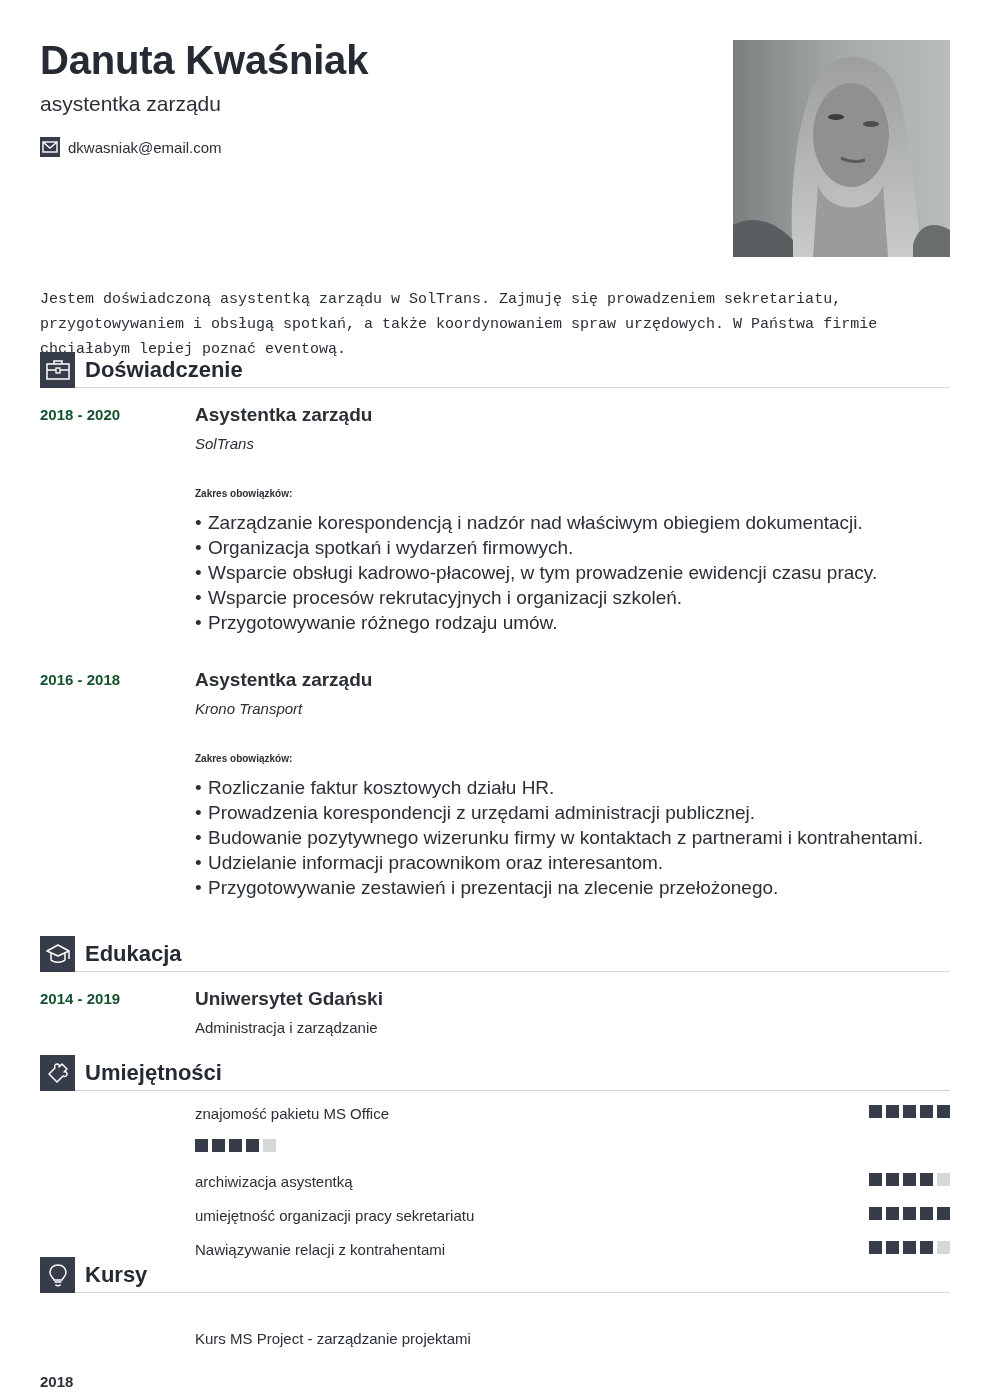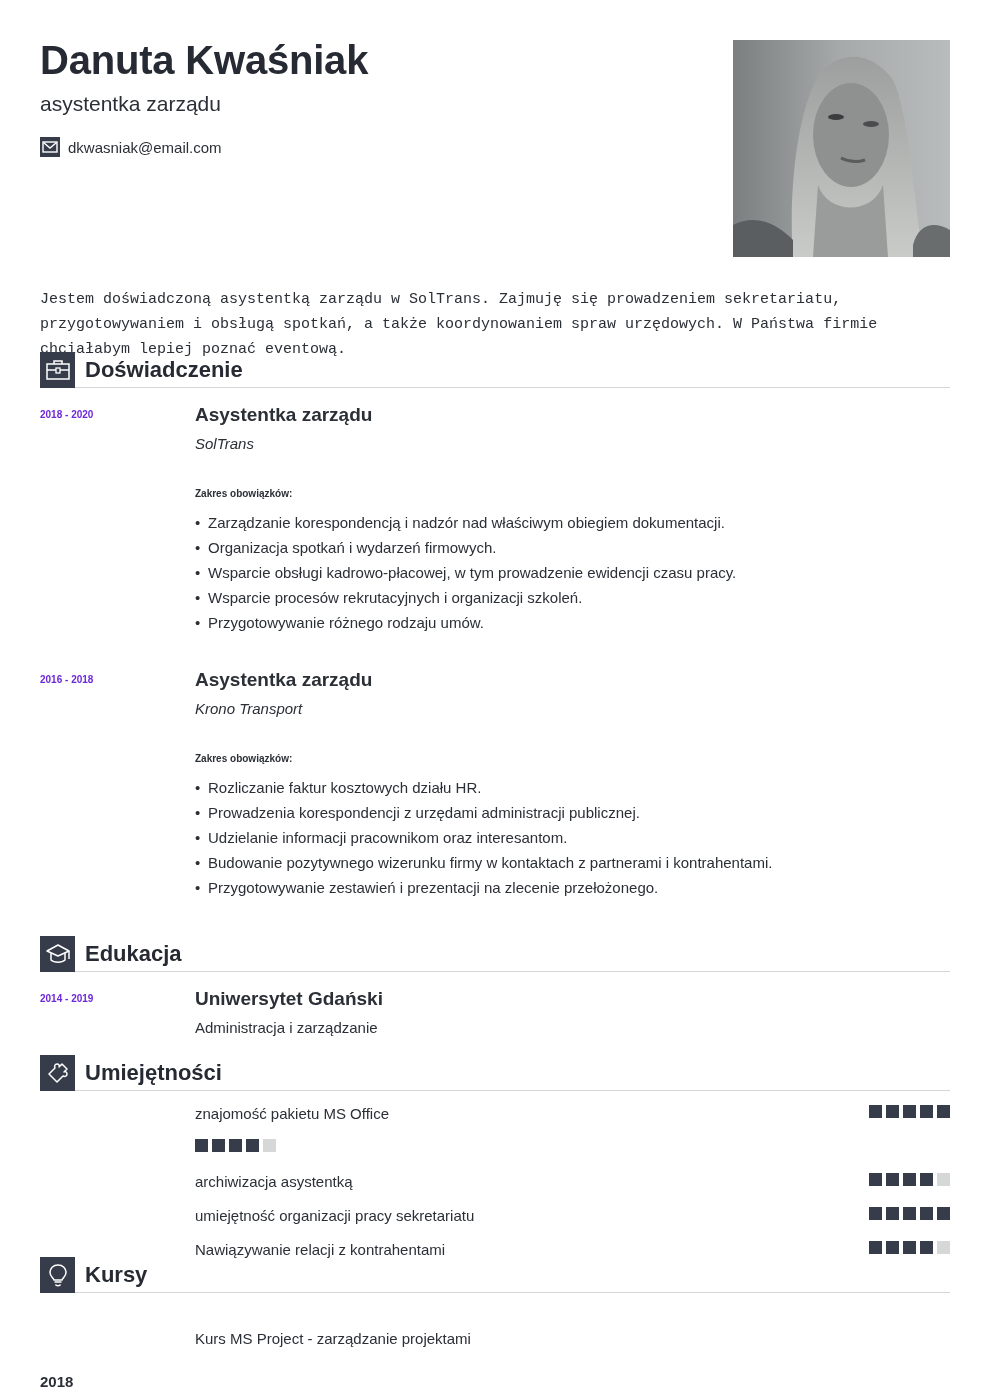--- a/index.html
+++ b/index.html
@@ -18,27 +18,27 @@
 
   .photo { position: absolute; left: 733px; top: 40px; width: 217px; height: 217px; overflow: hidden; background: #8a8e90; }
 
   .summary { position: absolute; left: 40px; top: 287px; width: 912px; font-size: 15px; line-height: 25px; color: #2b2f36; font-family: Liberation Mono, monospace; }
 
   .section-head { position: absolute; left: 40px; width: 910px; height: 36px; border-bottom: 1px solid #d4d6d9; }
   .sicon { position: absolute; left: 0; top: 0; width: 35px; height: 36px; background: #363c49; display: flex; align-items: center; justify-content: center; }
   .stitle { position: absolute; left: 45px; top: 5px; font-size: 22px; font-weight: bold; color: #252a33; line-height: 26px; }
 
   .entry { position: absolute; left: 40px; width: 910px; }
-  .date { position: absolute; left: 0; top: 0; font-size: 10px; font-weight: bold; color: #6d28d9; line-height: 20px; }
+  .date { position: absolute; left: 0; top: 0; font-size: 15px; font-weight: bold; color: #14532d; line-height: 20px; }
   .body { position: absolute; left: 155px; top: 0; width: 750px; }
   .jtitle { font-size: 19px; font-weight: bold; color: #2b2f36; line-height: 20px; }
   .company { font-size: 15px; font-style: italic; color: #2b2f36; margin-top: 10px; line-height: 18px; }
   .duties-label { font-size: 10px; font-weight: bold; color: #2b2f36; margin-top: 32px; line-height: 18px; }
   .duties { list-style: none; margin-top: 7px; }
-  .duties li { font-size: 15px; line-height: 25px; color: #2b2f36; padding-left: 13px; position: relative; }
+  .duties li { font-size: 19px; line-height: 25px; color: #2b2f36; padding-left: 13px; position: relative; }
   .duties li::before { content: "•"; position: absolute; left: 0; top: 0; }
   .subtext { font-size: 15px; color: #2b2f36; margin-top: 10px; line-height: 18px; }
 
   .skill-row { position: absolute; left: 195px; width: 755px; height: 20px; display: flex; align-items: flex-start; justify-content: space-between; }
   .skill-name { font-size: 15px; color: #2b2f36; }
   .dots { display: flex; gap: 4px; }
   .dot { width: 13px; height: 13px; background: #363c49; }
   .dot.off { background: #d6d8d8; }
 
   .course-row { position: absolute; left: 40px; width: 910px; height: 20px; }
@@ -121,22 +121,22 @@
 
 <div class="entry" style="top:670px;">
   <div class="date">2016 - 2018</div>
   <div class="body">
     <div class="jtitle">Asystentka zarządu</div>
     <div class="company">Krono Transport</div>
     <div class="duties-label">Zakres obowiązków:</div>
     <ul class="duties">
       <li>Rozliczanie faktur kosztowych działu HR.</li>
       <li>Prowadzenia korespondencji z urzędami administracji publicznej.</li>
+      <li>Budowanie pozytywnego wizerunku firmy w kontaktach z partnerami i kontrahentami.</li>
       <li>Udzielanie informacji pracownikom oraz interesantom.</li>
-      <li>Budowanie pozytywnego wizerunku firmy w kontaktach z partnerami i kontrahentami.</li>
       <li>Przygotowywanie zestawień i prezentacji na zlecenie przełożonego.</li>
     </ul>
   </div>
 </div>
 
 <div class="section-head" style="top:936px;">
   <span class="sicon">
     <svg width="26" height="24" viewBox="0 0 26 24">
         <path d="M13 3 L24 9 L13 14 L2 9 Z" fill="none" stroke="#fff" stroke-width="1.5" stroke-linejoin="round"></path>
         <path d="M6 11 V18 C9 21 17 21 20 18 V11" fill="none" stroke="#fff" stroke-width="1.5"></path>

